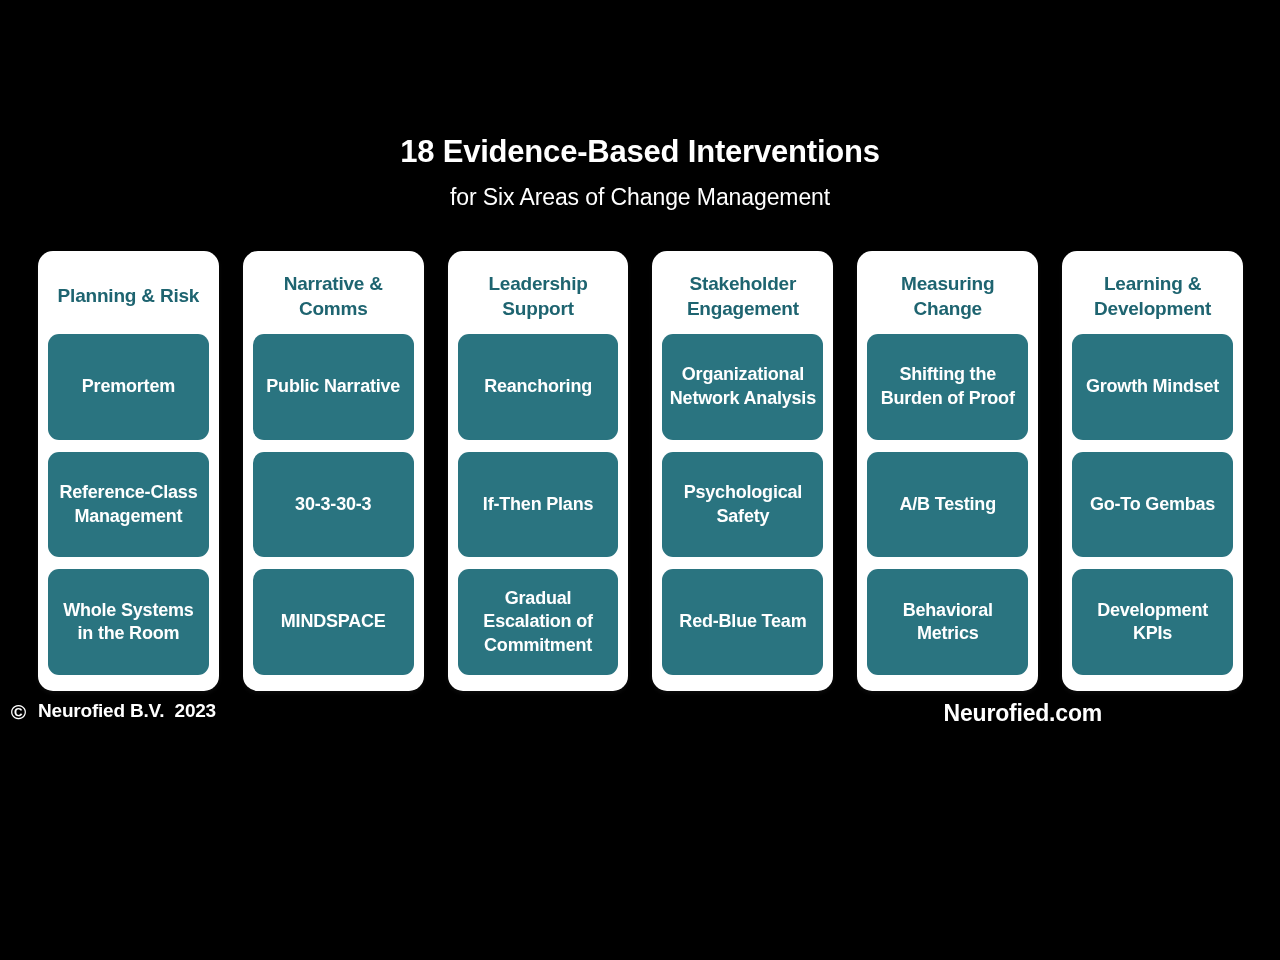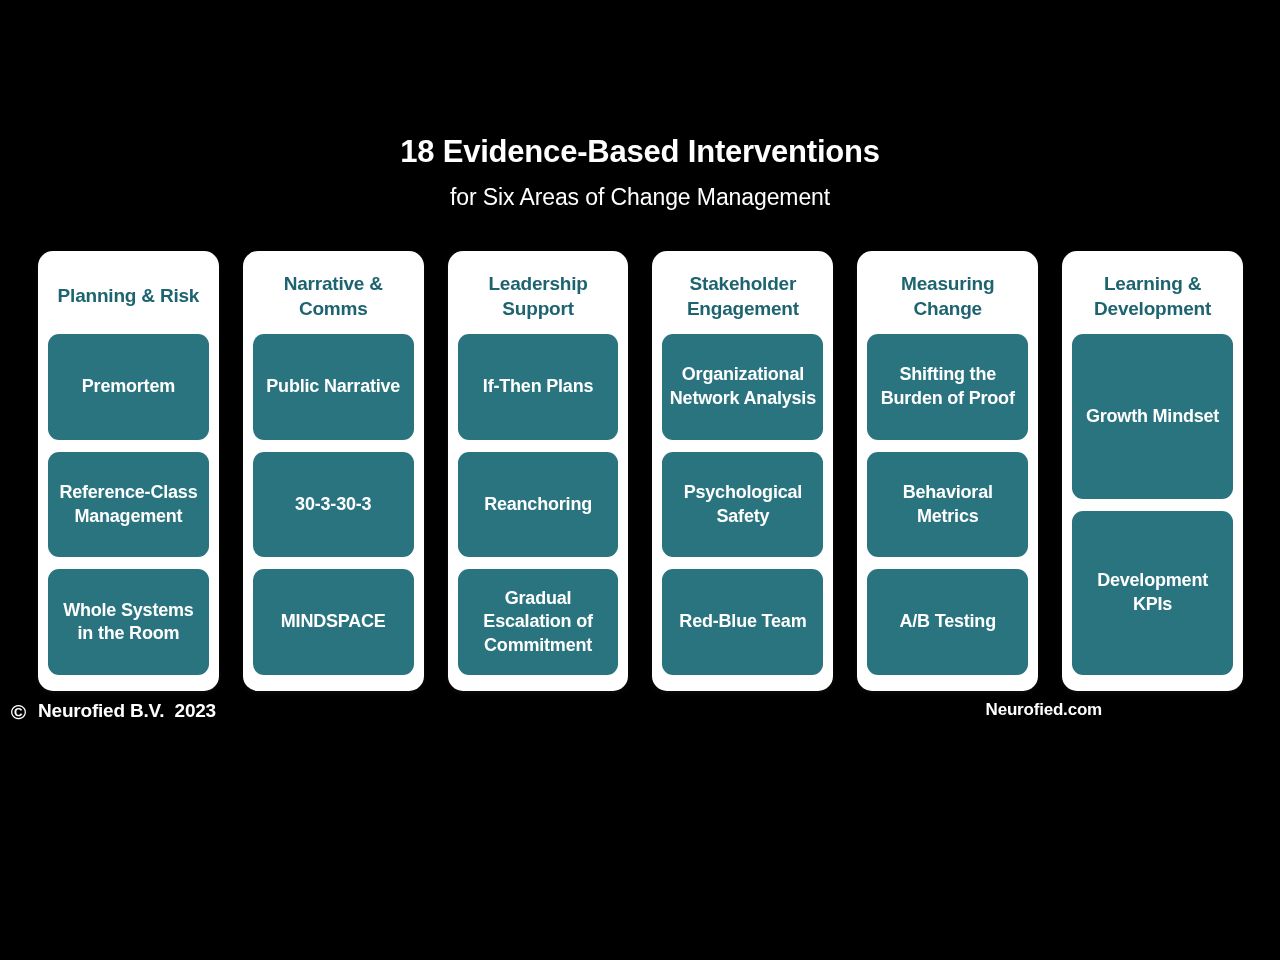--- a/index.html
+++ b/index.html
@@ -124,21 +124,21 @@
     font-size: 21px;
     color: #ffffff;
   }
   .footer-company { white-space: pre; }
 
   .footer-right {
     position: absolute;
     right: 34px;
     top: 700px;
     color: #ffffff;
-    font-size: 17px;
+    font-size: 23px;
     font-weight: bold;
     letter-spacing: -0.2px;
   }
 </style>
 </head>
 <body>
 
 <div id="canvas">
 
   <div class="title-block">
@@ -162,48 +162,49 @@
       <div class="pill-list">
         <div class="pill">Public Narrative</div>
         <div class="pill">30-3-30-3</div>
         <div class="pill">MINDSPACE</div>
       </div>
     </div>
 
     <div class="column-card">
       <div class="column-header">Leadership Support</div>
       <div class="pill-list">
+        <div class="pill">Reanchoring</div>
         <div class="pill">If-Then Plans</div>
-        <div class="pill">Reanchoring</div>
         <div class="pill">Gradual Escalation of Commitment</div>
       </div>
     </div>
 
     <div class="column-card">
       <div class="column-header">Stakeholder Engagement</div>
       <div class="pill-list">
         <div class="pill">Organizational Network Analysis</div>
         <div class="pill">Psychological Safety</div>
         <div class="pill">Red-Blue Team</div>
       </div>
     </div>
 
     <div class="column-card">
       <div class="column-header">Measuring Change</div>
       <div class="pill-list">
         <div class="pill">Shifting the Burden of Proof</div>
+        <div class="pill">A/B Testing</div>
         <div class="pill">Behavioral Metrics</div>
-        <div class="pill">A/B Testing</div>
       </div>
     </div>
 
     <div class="column-card">
       <div class="column-header">Learning &amp; Development</div>
       <div class="pill-list">
         <div class="pill">Growth Mindset</div>
+        <div class="pill">Go-To Gembas</div>
         <div class="pill">Development KPIs</div>
       </div>
     </div>
 
   </div>
 
   <div class="footer-left">
     <span class="copy-mark">©</span>
     <span class="footer-company">Neurofied B.V.  2023</span>
   </div>

